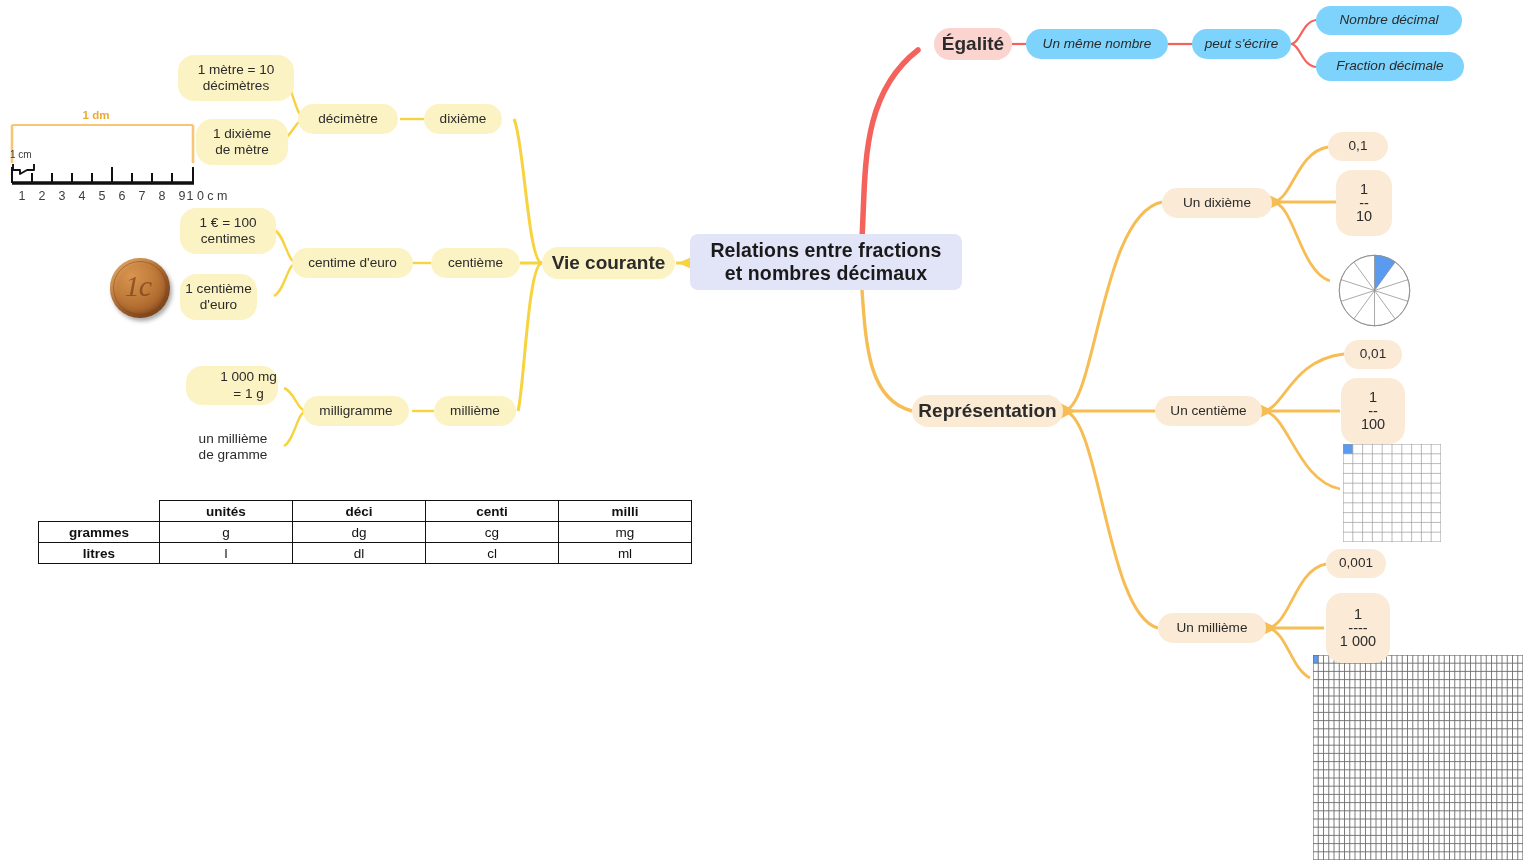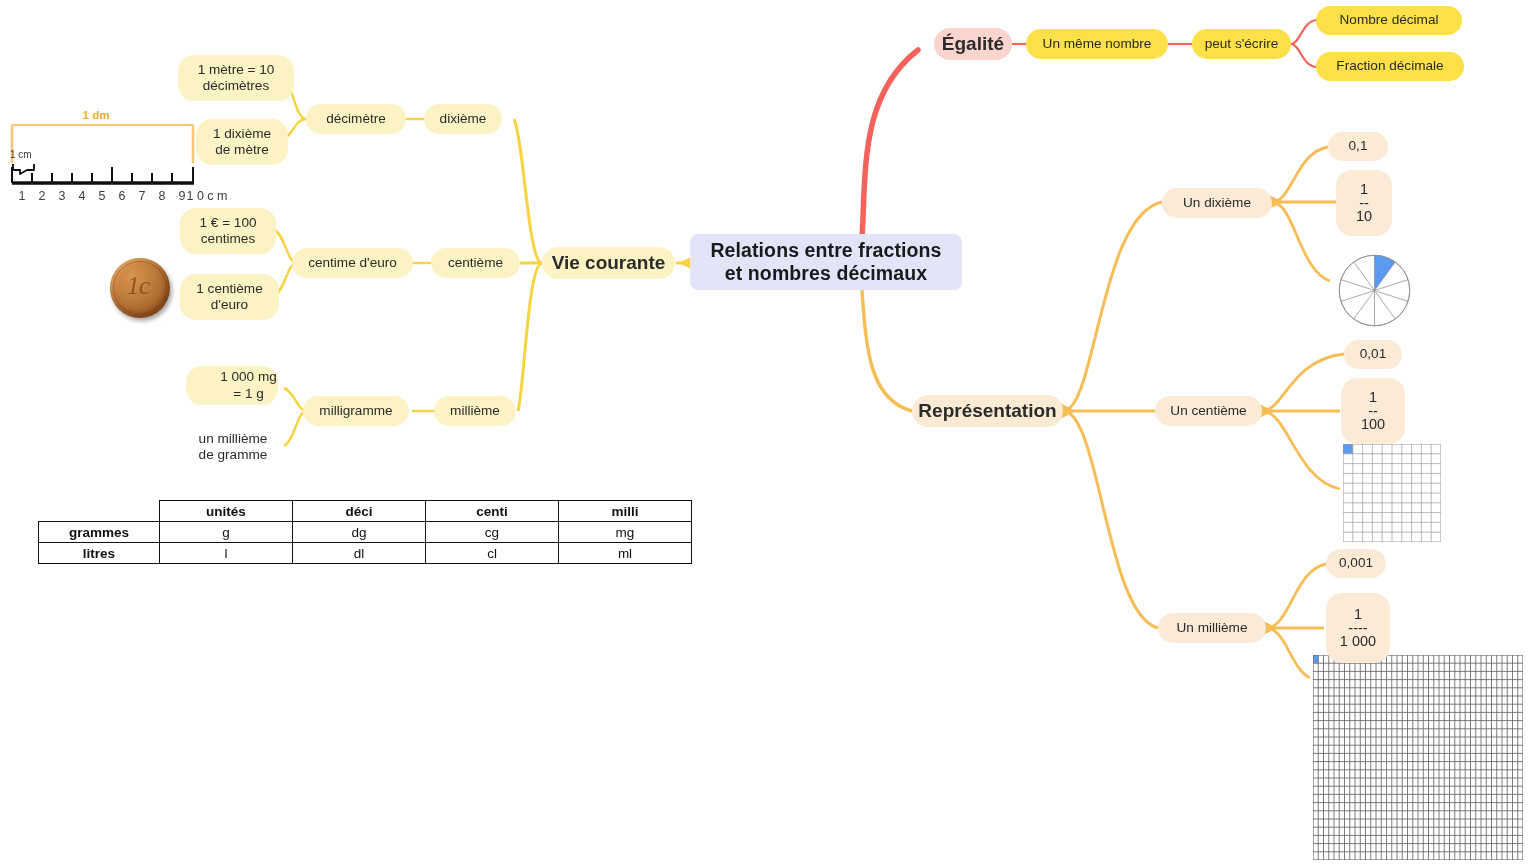--- a/index.html
+++ b/index.html
@@ -29,21 +29,21 @@
     z-index:5;
   }
   .root{
     background:#e2e4f8;
     border-radius:20px;
     font-weight:bold;
     font-size:19.5px;
     color:#1a1a1a;
     letter-spacing:.1px;
   }
-  .pink{background:#fde047;}
+  .pink{background:#7dd3fc;font-style:italic;}
   .pink-strong{background:#fbd4d0;font-weight:bold;}
   .yellow{background:#fcf3c4;}
   .yellow-strong{background:#fcf3c4;font-weight:bold;}
   .peach{background:#fbebd6;}
   .peach-strong{background:#fbead4;font-weight:bold;}
   .plain{background:transparent;}
   .fs14{font-size:13.6px;}
   .fs15{font-size:14.5px;}
   .fs16{font-size:19px;text-align:right;}
 
@@ -80,21 +80,21 @@
     overflow:hidden;
   }
   #coin .coin-rim{
     position:absolute;inset:3px;border-radius:50%;
     border:1.5px solid rgba(120,62,24,.45);
   }
   #coin .coin-face{
     position:absolute;inset:0;
     display:flex;align-items:center;justify-content:center;
     font-family:"Liberation Serif", serif;
-    font-size:26px;
+    font-size:30px;
     color:rgba(108,55,20,.62);
     font-style:italic;
     letter-spacing:-1px;
     transform:translate(-2px,-2px);
   }
 
   
   #grid100{position:absolute;left:1343px;top:444px;width:98px;height:98px;background:#fff;}
   #grid1000{position:absolute;left:1313px;top:655px;width:210px;height:205px;background:#fff;}
 
@@ -170,31 +170,31 @@
 
   <div class="node pink fs14" style="left:1192px;top:29px;width:99px;height:30px;">peut s'écrire</div>
 
   <div class="node pink fs14" style="left:1316px;top:6px;width:146px;height:29px;">Nombre décimal</div>
 
   <div class="node pink fs14" style="left:1316px;top:52px;width:148px;height:29px;">Fraction décimale</div>
 
   <div class="node yellow-strong fs16" style="left:542px;top:247px;width:133px;height:32px;">Vie courante</div>
 
   <div class="node yellow fs14" style="left:424px;top:104px;width:78px;height:30px;">dixième</div>
-  <div class="node yellow fs14" style="left:306px;top:104px;width:100px;height:30px;">décimètre</div>
+  <div class="node yellow fs14" style="left:298px;top:104px;width:100px;height:30px;">décimètre</div>
   <div class="node yellow fs14" style="left:178px;top:55px;width:116px;height:46px;">1 mètre = 10
 décimètres</div>
   <div class="node yellow fs14" style="left:196px;top:119px;width:92px;height:46px;">1 dixième
 de mètre</div>
 
   <div class="node yellow fs14" style="left:431px;top:248px;width:89px;height:30px;">centième</div>
   <div class="node yellow fs14" style="left:292px;top:248px;width:121px;height:30px;">centime d'euro</div>
   <div class="node yellow fs14" style="left:180px;top:208px;width:96px;height:46px;">1 € = 100
 centimes</div>
-  <div class="node yellow fs14" style="left:180px;top:274px;width:99px;height:46px;">1 centième
+  <div class="node yellow fs14" style="left:180px;top:274px;width:77px;height:46px;">1 centième
 d'euro</div>
 
   <div class="node yellow fs14" style="left:434px;top:396px;width:82px;height:30px;">millième</div>
   <div class="node yellow fs14" style="left:303px;top:396px;width:106px;height:30px;">milligramme</div>
   <div class="node yellow fs14" style="left:186px;top:366px;width:92px;height:39px;padding-left:33px;">1 000 mg
 = 1 g</div>
   <div class="node plain fs14" style="left:182px;top:424px;width:102px;height:46px;">un millième
 de gramme</div>
 
   <div class="node peach-strong fs16" style="left:912px;top:395px;width:151px;height:32px;">Représentation</div>

